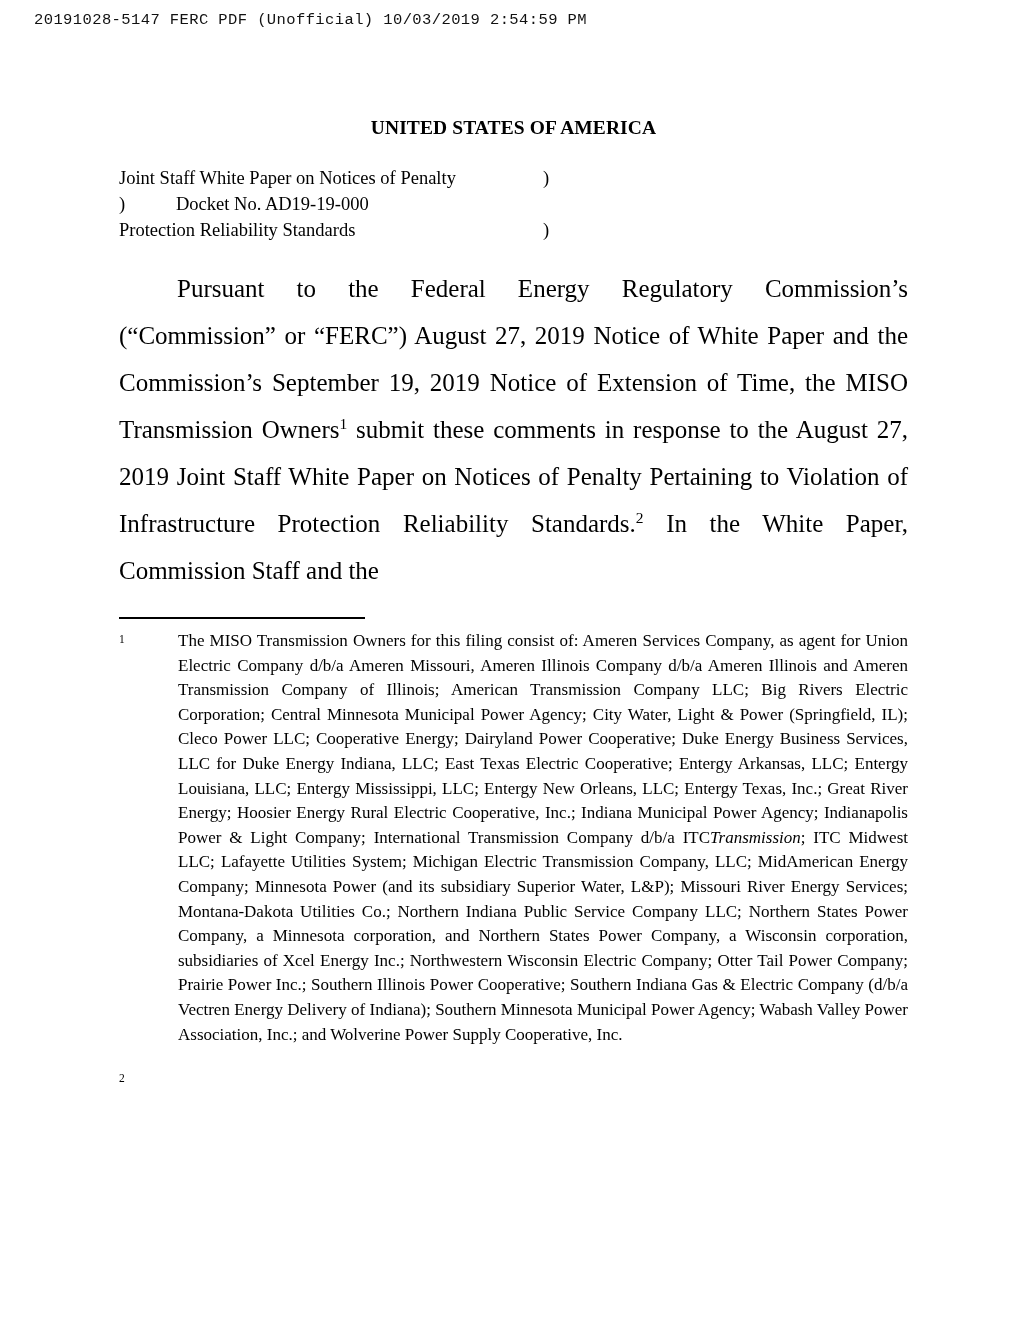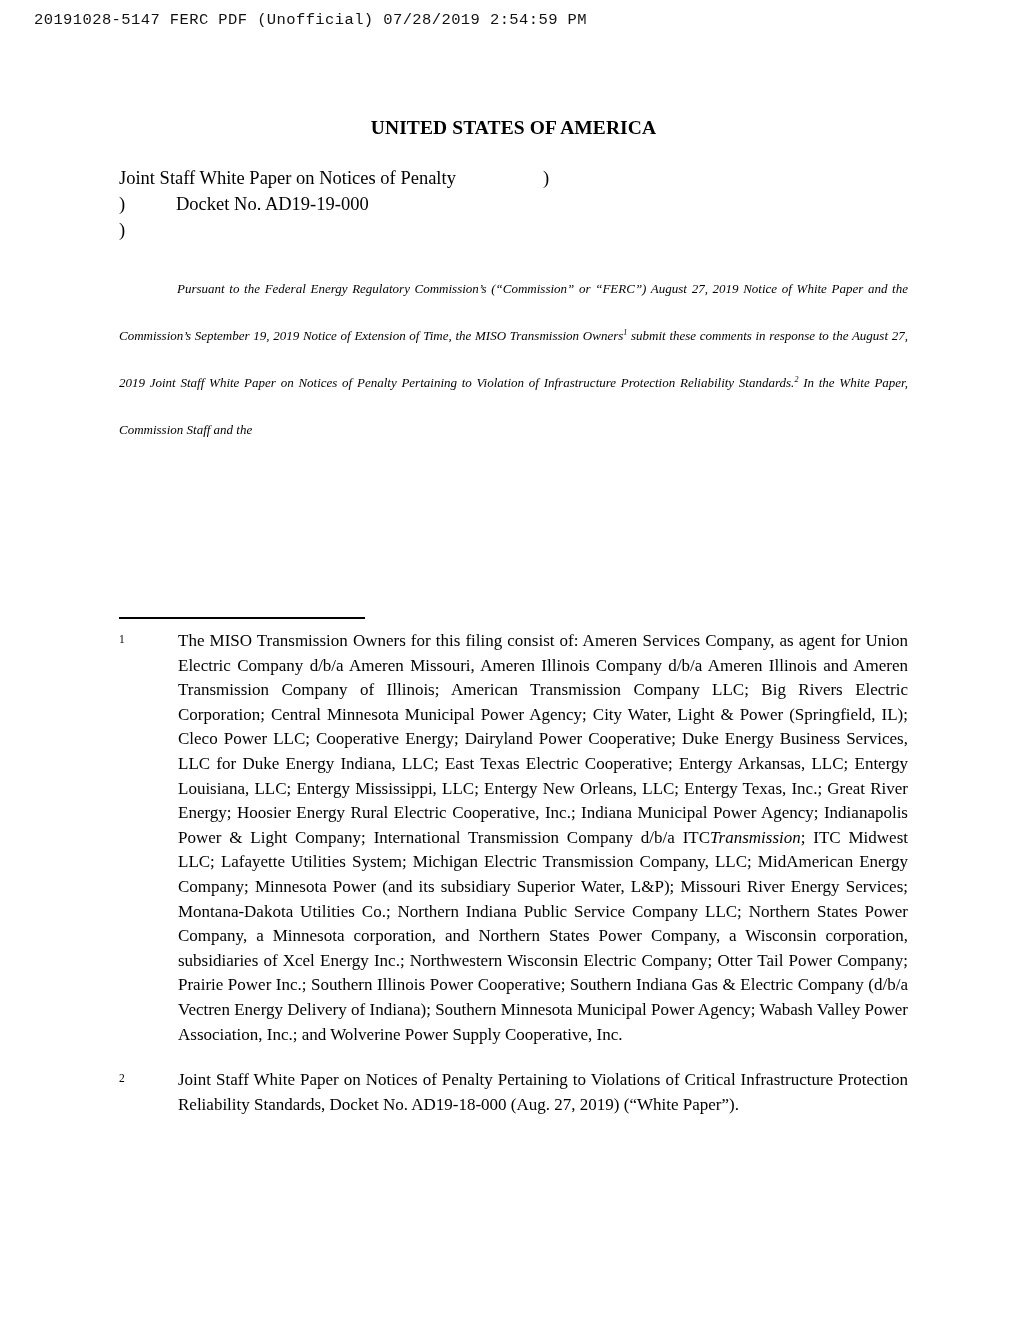--- a/index.html
+++ b/index.html
@@ -76,26 +76,25 @@
     margin-top: 30px;
     text-align: center;
     font-weight: bold;
     font-size: 19.5px;
     letter-spacing: 0.1px;
   }
 
   
   .body-text {
     margin-top: 22px;
-    font-size: 13px;
+    font-size: 25px;
     line-height: 47px;
     text-align: justify;
     text-indent: 58px;
     hyphens: none;
-    font-style: italic;
   }
   .body-text sup {
     font-size: 0.62em;
     vertical-align: super;
     line-height: 0;
   }
 
   
   .footnotes {
     position: absolute;
@@ -129,39 +128,40 @@
   }
   .fn-text i {
     margin-top: 41px;
   }
 </style>
 </head>
 <body>
 
 <div class="page">
 
-  <div class="ferc-stamp">20191028-5147 FERC PDF (Unofficial) 07/28/2019 2:54:59 PM</div>
+  <div class="ferc-stamp">20191028-5147 FERC PDF (Unofficial) 10/03/2019 2:54:59 PM</div>
 
   <div class="col" style="top: 115px;">
 
     <div class="court-heading">
       <div>UNITED STATES OF AMERICA</div>
     </div>
 
     <div class="caption">
       <div class="caption-row">
         <span class="caption-party">Joint Staff White Paper on Notices of Penalty</span>
         <span class="caption-paren">)</span>
         <span class="caption-docket"></span>
       </div>
       <div class="caption-row">
         <span class="caption-paren">)</span>
         <span class="caption-docket">Docket No. AD19-19-000</span>
       </div>
       <div class="caption-row">
+        <span class="caption-party">Protection Reliability Standards</span>
         <span class="caption-paren">)</span>
         <span class="caption-docket"></span>
       </div>
     </div>
 
 
     <p class="body-text"><span>Pursuant to the Federal Energy Regulatory Commission’s (“Commission” or “FERC”) August 27, 2019 Notice of White Paper and the Commission’s September 19, 2019 Notice of Extension of Time, the MISO Transmission Owners</span><sup>1</sup><span> submit these comments in response to the August 27, 2019 Joint Staff White Paper on Notices of Penalty Pertaining to Violation of Infrastructure Protection Reliability Standards.</span><sup>2</sup><span>  In the White Paper, Commission Staff and the</span></p>
 
   </div>
 
@@ -169,18 +169,17 @@
 
     <div class="fn-rule"></div>
 
     <div class="footnote">
       <span class="fn-marker">1</span>
       <span class="fn-text"><span>The MISO Transmission Owners for this filing consist of: Ameren Services Company, as agent for Union Electric Company d/b/a Ameren Missouri, Ameren Illinois Company d/b/a Ameren Illinois and Ameren Transmission Company of Illinois; American Transmission Company LLC; Big Rivers Electric Corporation; Central Minnesota Municipal Power Agency; City Water, Light &amp; Power (Springfield, IL); Cleco Power LLC; Cooperative Energy; Dairyland Power Cooperative; Duke Energy Business Services, LLC for Duke Energy Indiana, LLC; East Texas Electric Cooperative; Entergy Arkansas, LLC; Entergy Louisiana, LLC; Entergy Mississippi, LLC; Entergy New Orleans, LLC; Entergy Texas, Inc.; Great River Energy; Hoosier Energy Rural Electric Cooperative, Inc.; Indiana Municipal Power Agency; Indianapolis Power &amp; Light Company; International Transmission Company d/b/a ITC</span><i>Transmission</i><span>; ITC Midwest LLC; Lafayette Utilities System; Michigan Electric Transmission Company, LLC; MidAmerican Energy Company; Minnesota Power (and its subsidiary Superior Water, L&amp;P); Missouri River Energy Services; Montana-Dakota Utilities Co.; Northern Indiana Public Service Company LLC; Northern States Power Company, a Minnesota corporation, and Northern States Power Company, a Wisconsin corporation, subsidiaries of Xcel Energy Inc.; Northwestern Wisconsin Electric Company; Otter Tail Power Company; Prairie Power Inc.; Southern Illinois Power Cooperative; Southern Indiana Gas &amp; Electric Company (d/b/a Vectren Energy Delivery of Indiana); Southern Minnesota Municipal Power Agency; Wabash Valley Power Association, Inc.; and Wolverine Power Supply Cooperative, Inc.</span></span>
     </div>
 
     <div class="footnote">
       <span class="fn-marker">2</span>
-      <span class="fn-text"><span>Joint Staff White Paper on Notices of Penalty Pertaining to Violations of Critical Infrastructure Protection Reliability Standards, Docket No. AD19-18-000 (Aug. 27, 2019) (“White Paper”).</span></span>
     </div>
 
   </div>
 
 </div>
 
 </body></html>

